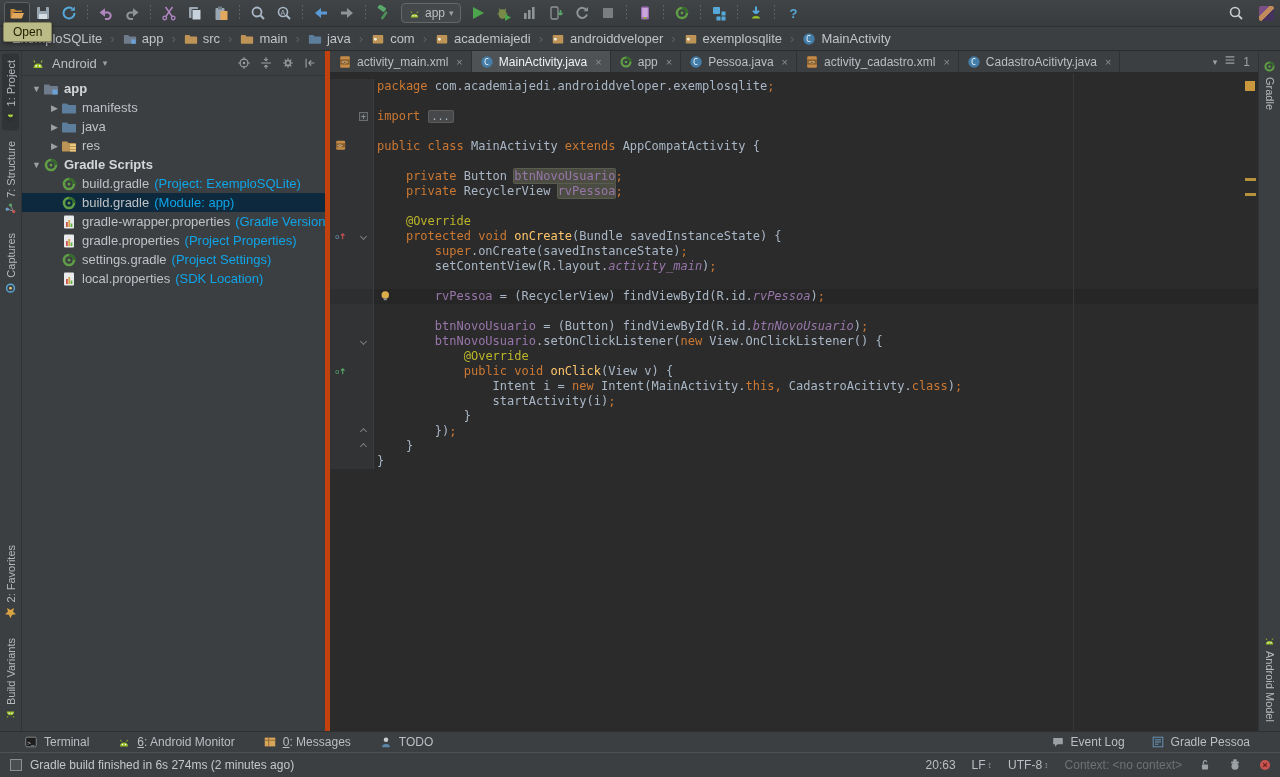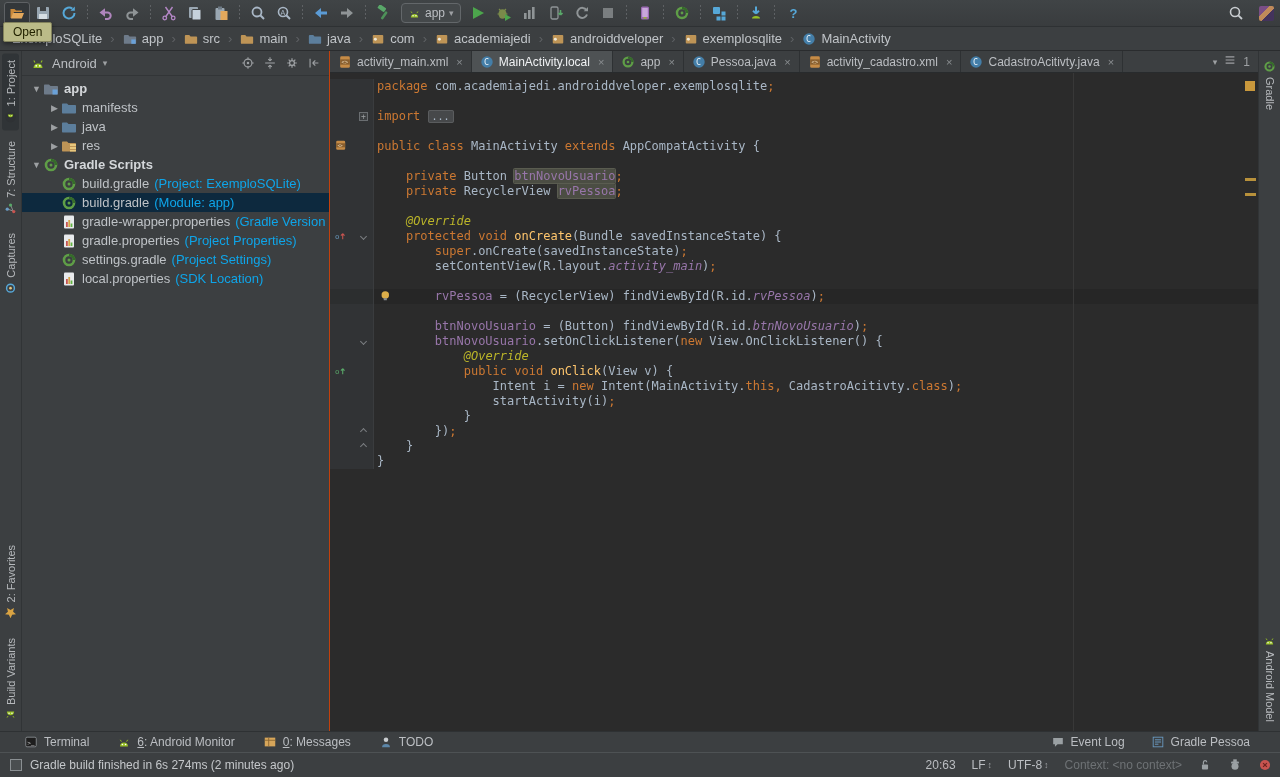--- a/index.html
+++ b/index.html
@@ -39,21 +39,21 @@
   .strip { width:22px; background:#3C3F41; display:flex; flex-direction:column; align-items:center; flex:none; }
   .strip.left  { border-right:1px solid #313436; }
   .strip.right { border-left:1px solid #313436; }
   .vbtn { writing-mode:vertical-rl; display:flex; align-items:center; gap:4px;
           padding:7px 2px; color:#B6B9BC; font-size:11px; border-radius:3px; margin:2px 0; }
   .vbtn.up { transform:rotate(180deg); }
   .vbtn.active { background:#303437; }
   .vspacer { flex:1; }
 
   
-  .ppanel { width:308px; background:#3C3F41; border-right:1px solid #c2410c; flex:none;
+  .ppanel { width:308px; background:#3C3F41; border-right:5px solid #c2410c; flex:none;
             display:flex; flex-direction:column; overflow:hidden; }
   .phead { height:25px; display:flex; align-items:center; padding:0 6px 0 8px;
            border-bottom:1px solid #323537; gap:6px; }
   .phead .plabel { font-size:13px; color:#BBBEC2; }
   .phead .caret { color:#9DA0A3; font-size:9px; margin-right:auto; }
   .phicon { width:18px; height:18px; display:flex; align-items:center; justify-content:center; }
   .tree { padding-top:3px; }
   .trow { height:19px; display:flex; align-items:center; font-size:13px; color:#BEC2C6;
           white-space:nowrap; overflow:hidden; }
   .trow.selected { background:#0D293E; }
@@ -80,21 +80,21 @@
   .code-row.caret .gut { background:#2C2E2F; }
   .gut .gicon { position:absolute; left:5px; top:1px; width:13px; height:13px; }
   .gut .gfold { position:absolute; right:4px; display:flex; align-items:center; justify-content:center;
                 width:11px; height:11px; color:#7A7E81; }
   .plusbox { width:9px; height:9px; border:1px solid #6A6E71; font-size:8px; line-height:7px;
              text-align:center; color:#9DA0A3; background:#3C3F41; }
   .chev { width:5px; height:5px; border-right:1px solid #7A7E81; border-bottom:1px solid #7A7E81; }
   .chev.down { transform:rotate(45deg); }
   .chev.up   { transform:rotate(-135deg); }
   .codetext { white-space:pre; position:relative; padding-left:3px; flex:1; color:#A9B7C6; }
-  .c-k { color:#CC7832; } .c-p { color:#A9B7C6; } .c-a { color:#BBB529;font-style:italic; }
+  .c-k { color:#CC7832; } .c-p { color:#A9B7C6; } .c-a { color:#BBB529; }
   .c-m { color:#FFC66D; } .c-f { color:#9876AA; } .c-s { color:#CC7832; }
   .c-fi { color:#9876AA; font-style:italic; }
   .c-hl { color:#9876AA; background:#4B4D43; box-shadow:0 0 0 1px #5A5C50; border-radius:1px; }
   .c-fold { color:#A9B7C6; background:#46484A; border:1px solid #5A5C5E; border-radius:2px;
             padding:0 3px; font-size:10px; }
   .bulb { position:absolute; left:6px; top:1px; width:13px; height:13px; }
   .margin-guide { position:absolute; top:0; bottom:0; left:743px; width:1px; background:#383838; }
   .stripe-square { position:absolute; right:3px; top:8px; width:10px; height:10px; background:#C9983C; }
   .stripe-mark { position:absolute; right:2px; width:11px; height:3px; background:#B8913B; }
 
@@ -719,21 +719,21 @@
             <span>activity_main.xml</span>
             <span class="close">×</span>
           </span>
           <span class="tab active">
             <span class="icon14">
               <svg width="100%" height="100%" viewBox="0 0 16 16">
                 <circle cx="8" cy="8" r="6.5" fill="#447EA8"></circle>
                 <text x="4.7" y="11.7" font-size="9.5" fill="#EAF2F8" font-family="DejaVu Sans Mono,monospace">C</text>
               </svg>
             </span>
-            <span>MainActivity.local</span>
+            <span>MainActivity.java</span>
             <span class="close">×</span>
           </span>
           <span class="tab">
             <span class="icon14">
               <svg width="100%" height="100%" viewBox="0 0 16 16">
                 <circle cx="8" cy="8" r="5" stroke="#5F9E47" stroke-width="2.6" fill="none"></circle>
                 <path d="M8 3a5 5 0 0 1 5 5" stroke="#356B2A" stroke-width="2.6" fill="none"></path>
                 <circle cx="8" cy="8" r="1.5" fill="#5F9E47"></circle>
               </svg>
             </span>

